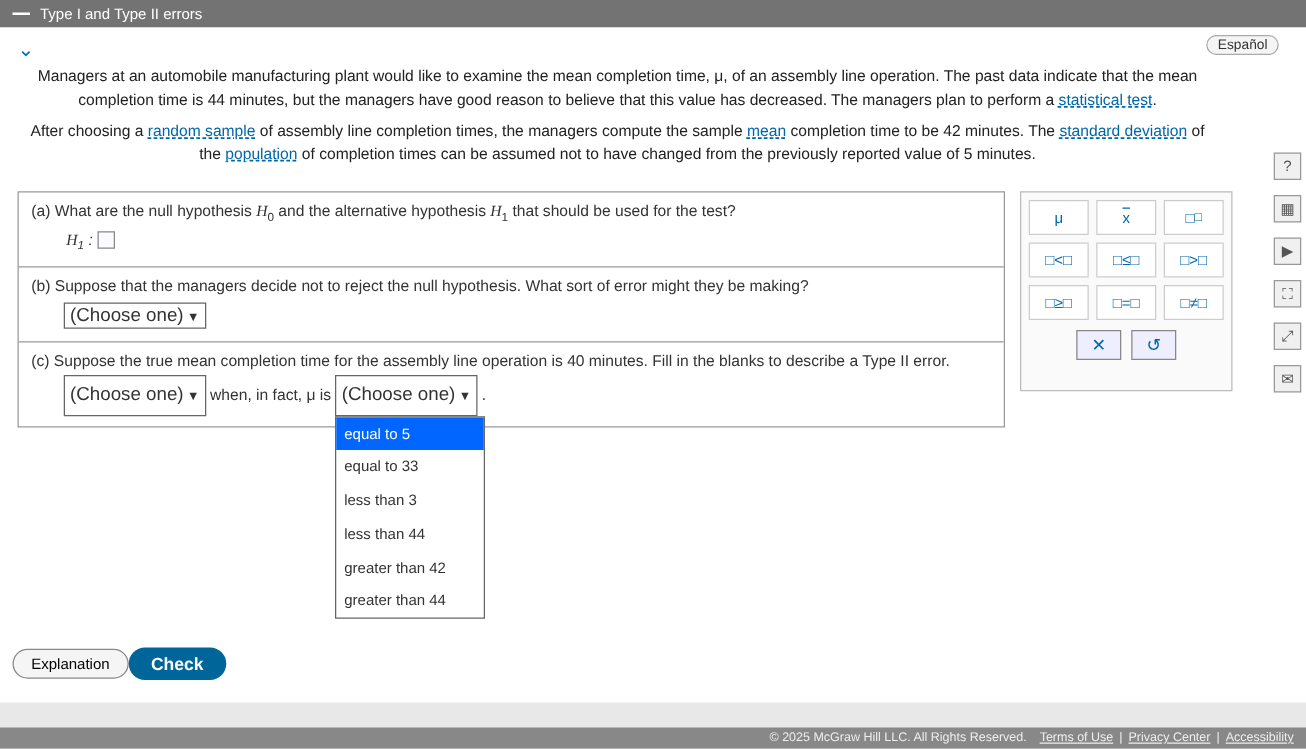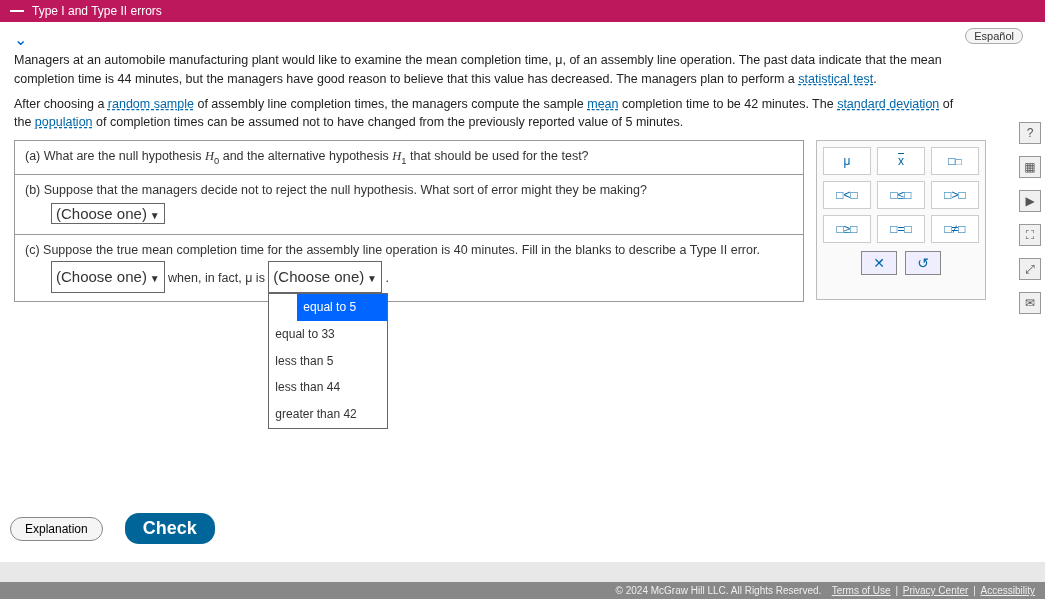--- a/index.html
+++ b/index.html
@@ -1,48 +1,48 @@
 <!DOCTYPE html>
 <html><head>
 <meta charset="utf-8">
 <style>
   * { box-sizing: border-box; margin: 0; padding: 0; }
   body { font-family: Arial, sans-serif; font-size: 13px; background: #e8e8e8; color: #333; width: 1045px; height: 599px; overflow: hidden; position: relative; }
-  .topbar { background: #be185d; color: #fff; padding: 4px 10px; font-size: 12px; display: flex; align-items: center; gap: 8px; }
+  .topbar { background: #737373; color: #fff; padding: 4px 10px; font-size: 12px; display: flex; align-items: center; gap: 8px; }
   .topbar .dash { width: 14px; height: 2px; background: #fff; }
   .content { background: #fff; padding: 8px 14px 8px 14px; position: relative; height: 540px; }
   .lang-btn { position: absolute; top: 6px; right: 22px; border: 1px solid #aaa; border-radius: 10px; padding: 1px 8px; font-size: 11px; background: #f5f5f5; cursor: pointer; }
   .collapse { color: #0066cc; font-size: 16px; cursor: pointer; margin-bottom: 2px; display: inline-block; }
-  .intro { font-size: 12.5px; line-height: 1.5; color: #222; margin-bottom: 8px; max-width: 960px; }
+  .intro { font-size: 12.5px; line-height: 1.5; color: #222; margin-bottom: 20px; max-width: 960px; text-align: center; }
   .intro .link { color: #0066aa; text-decoration: underline dashed; cursor: pointer; }
   .main-row { display: flex; gap: 12px; }
   .qbox { border: 1px solid #999; width: 790px; }
   .part { border-bottom: 1px solid #999; padding: 8px 10px; font-size: 12.5px; }
   .part:last-child { border-bottom: none; }
   .part-label { font-weight: normal; }
   .hyp-line { margin: 6px 0 4px 28px; font-style: italic; }
   .box-input { display: inline-block; border: 1px solid #888; width: 14px; height: 14px; vertical-align: middle; background: #fafaff; }
   .choose { display: inline-block; border: 1px solid #666; padding: 1px 4px; font-size: 15px; background: #fff; cursor: pointer; }
   .choose::after { content: " ▼"; font-size: 10px; }
   .part-c-body { margin-left: 26px; margin-top: 4px; }
   .fill-line { margin-top: 8px; line-height: 1.9; }
   .dropdown-wrap { position: relative; display: inline-block; }
   .dropdown-list { position: absolute; top: 100%; left: 0; border: 1px solid #666; background: #fff; min-width: 120px; z-index: 50; }
   .dropdown-list div { padding: 2px 6px; font-size: 12px; cursor: pointer; }
-  .dropdown-list div.sel { background: #0066ff; color: #fff; margin-left: 28px; }
+  .dropdown-list div.sel { background: #0066ff; color: #fff; }
   .palette { width: 170px; border: 1px solid #bbb; background: #fafafa; padding: 6px; height: 160px; }
   .pal-grid { display: grid; grid-template-columns: repeat(3, 1fr); gap: 6px; }
   .pal-cell { border: 1px solid #ccc; background: #fff; height: 28px; display: flex; align-items: center; justify-content: center; font-size: 12px; color: #0066aa; cursor: pointer; }
   .pal-actions { display: flex; gap: 8px; justify-content: center; margin-top: 8px; }
   .pal-btn { width: 36px; height: 24px; border: 1px solid #888; background: #eef; display: flex; align-items: center; justify-content: center; cursor: pointer; font-size: 14px; color: #0066aa; }
   .side-icons { position: absolute; right: 4px; top: 100px; display: flex; flex-direction: column; gap: 12px; }
   .side-icon { width: 22px; height: 22px; border: 1px solid #999; background: #f0f0f0; display: flex; align-items: center; justify-content: center; font-size: 12px; cursor: pointer; color: #555; }
-  .bottom-bar { position: absolute; bottom: 18px; left: 10px; display: flex; gap: 22px; align-items: center; }
+  .bottom-bar { position: absolute; bottom: 18px; left: 10px; display: flex; gap: 0; align-items: center; }
   .btn-explain { border: 1px solid #888; border-radius: 14px; padding: 4px 14px; background: #f5f5f5; cursor: pointer; font-size: 12px; }
-  .btn-check { border: none; border-radius: 14px; padding: 5px 18px; background: #006699; color: #fff; cursor: pointer; font-size: 18px; font-weight: bold; }
+  .btn-check { border: none; border-radius: 14px; padding: 5px 18px; background: #006699; color: #fff; cursor: pointer; font-size: 14px; font-weight: bold; }
   .footer { position: absolute; bottom: 0; right: 0; left: 0; background: #888; color: #eee; font-size: 10px; padding: 3px 8px; text-align: right; }
   .footer .flink { text-decoration: underline; cursor: pointer; margin: 0 2px; }
   sub { font-size: 0.75em; }
   .ital { font-style: italic; font-family: 'Times New Roman', serif; }
   .overline { text-decoration: overline; }
 </style>
 </head>
 <body>
 
 <div class="topbar">
@@ -61,40 +61,42 @@
     <p style="margin-top:6px">
       <span>After choosing a </span><span class="link">random sample</span><span> of assembly line completion times, the managers compute the sample </span><span class="link">mean</span><span> completion time to be 42 minutes. The </span><span class="link">standard deviation</span><span> of the </span><span class="link">population</span><span> of completion times can be assumed not to have changed from the previously reported value of 5 minutes.</span>
     </p>
   </div>
 
   <div class="main-row">
     <div class="qbox">
       <div class="part">
         <span class="part-label">(a)</span>
         <span> What are the null hypothesis <span class="ital">H</span><sub>0</sub> and the alternative hypothesis <span class="ital">H</span><sub>1</sub> that should be used for the test?</span>
+        <div class="hyp-line"><span class="ital">H</span><sub>1</sub> : <span class="box-input"></span></div>
       </div>
       <div class="part">
         <span class="part-label">(b)</span>
         <span>Suppose that the managers decide not to reject the null hypothesis. What sort of error might they be making?</span>
         <div style="margin:6px 0 2px 26px">
           <span class="choose">(Choose one)</span>
         </div>
       </div>
       <div class="part">
         <span class="part-label">(c)</span>
         <span>Suppose the true mean completion time for the assembly line operation is 40 minutes. Fill in the blanks to describe a Type II error.</span>
         <div class="part-c-body">
           <div class="fill-line" style="margin-top:2px">
             <span class="choose">(Choose one)</span><span> when, in fact, μ is </span><span class="dropdown-wrap"><span class="choose">(Choose one)</span>
               <div class="dropdown-list">
                 <div class="sel">equal to 5</div>
                 <div>equal to 33</div>
-                <div>less than 5</div>
+                <div>less than 3</div>
                 <div>less than 44</div>
                 <div>greater than 42</div>
+                <div>greater than 44</div>
               </div>
             </span><span> .</span>
           </div>
         </div>
       </div>
     </div>
 
     <div class="palette">
       <div class="pal-grid">
         <div class="pal-cell">μ</div>
@@ -125,20 +127,20 @@
     <div class="side-icon">✉</div>
   </div>
 
   <div class="bottom-bar">
     <button class="btn-explain">Explanation</button>
     <button class="btn-check">Check</button>
   </div>
 </div>
 
 <div class="footer">
-  <span>© 2024 McGraw Hill LLC. All Rights Reserved.</span>
+  <span>© 2025 McGraw Hill LLC. All Rights Reserved.</span>
   &nbsp;
   <span class="flink">Terms of Use</span>
   <span> | </span>
   <span class="flink">Privacy Center</span>
   <span> | </span>
   <span class="flink">Accessibility</span>
 </div>
 
 </body></html>

